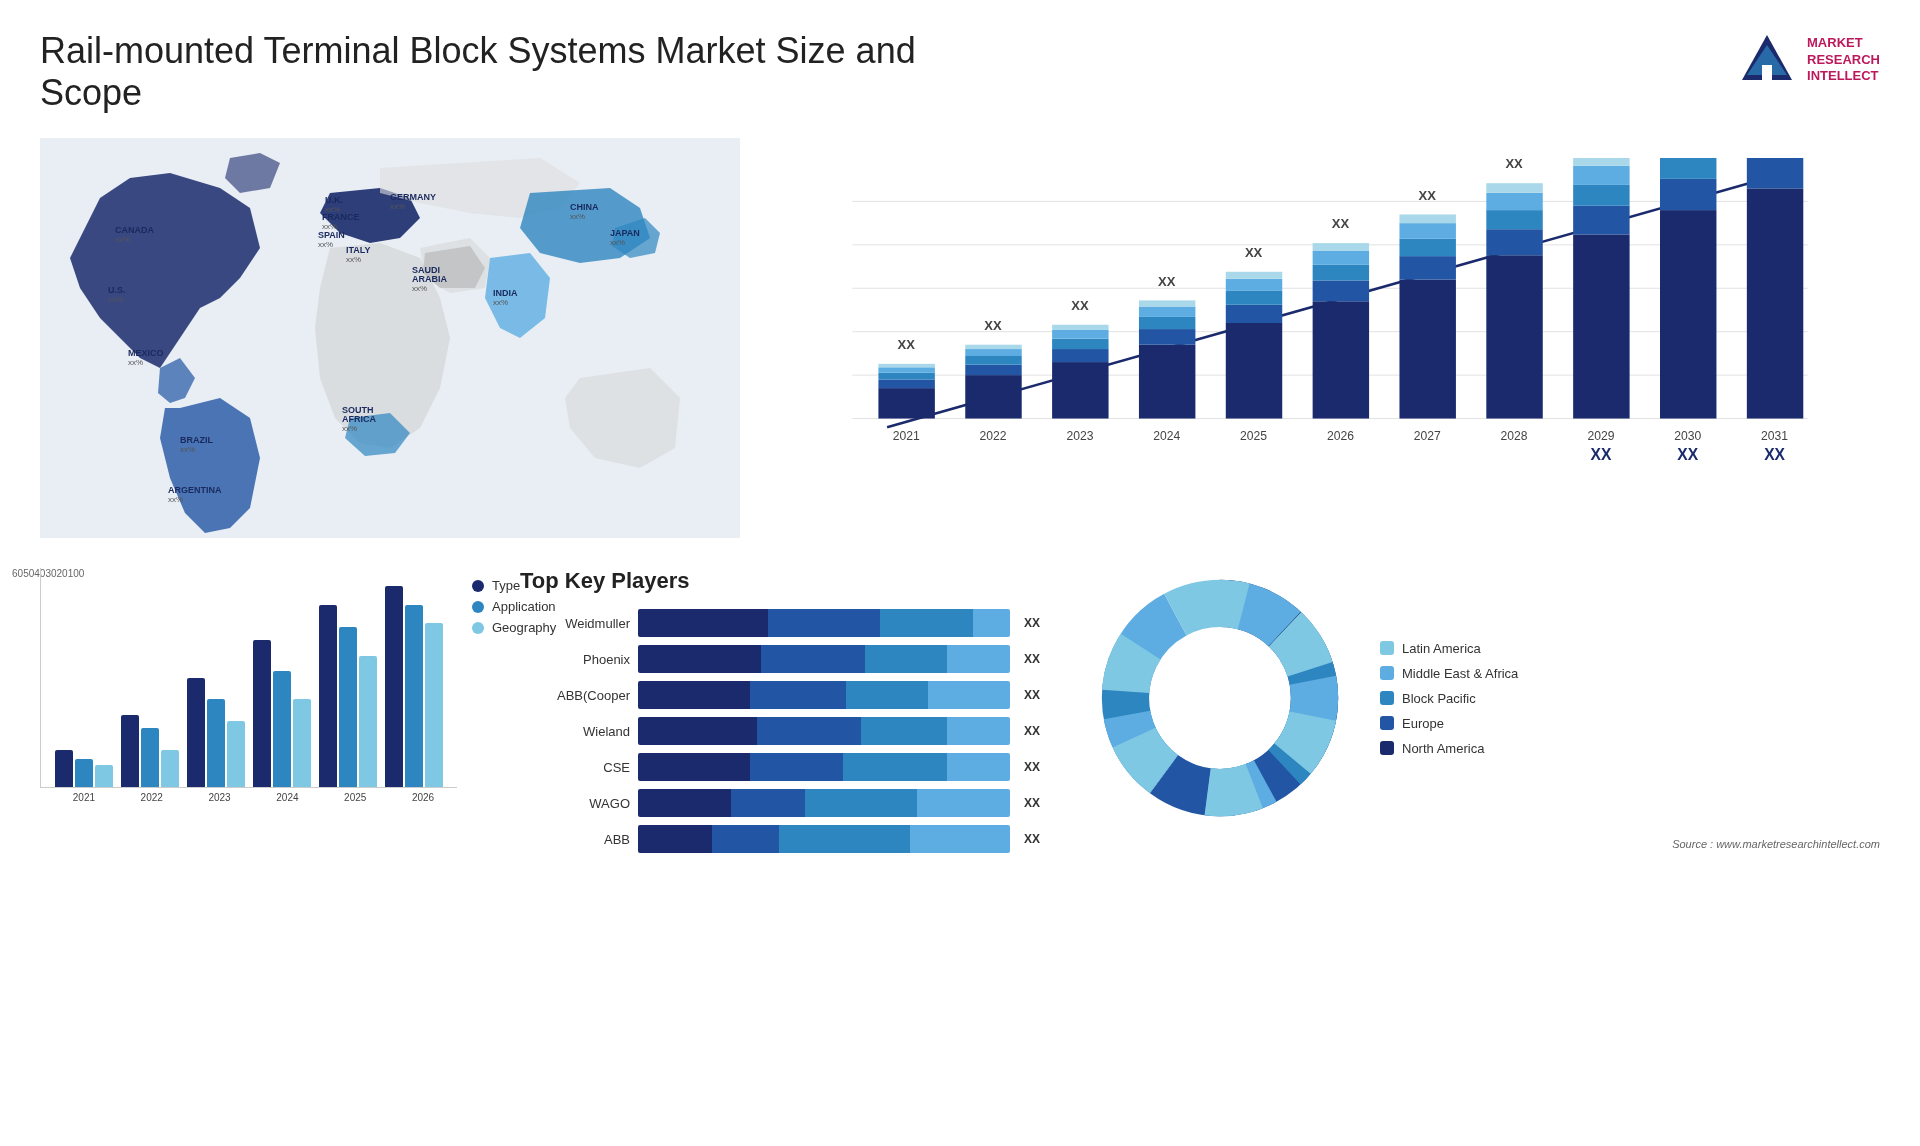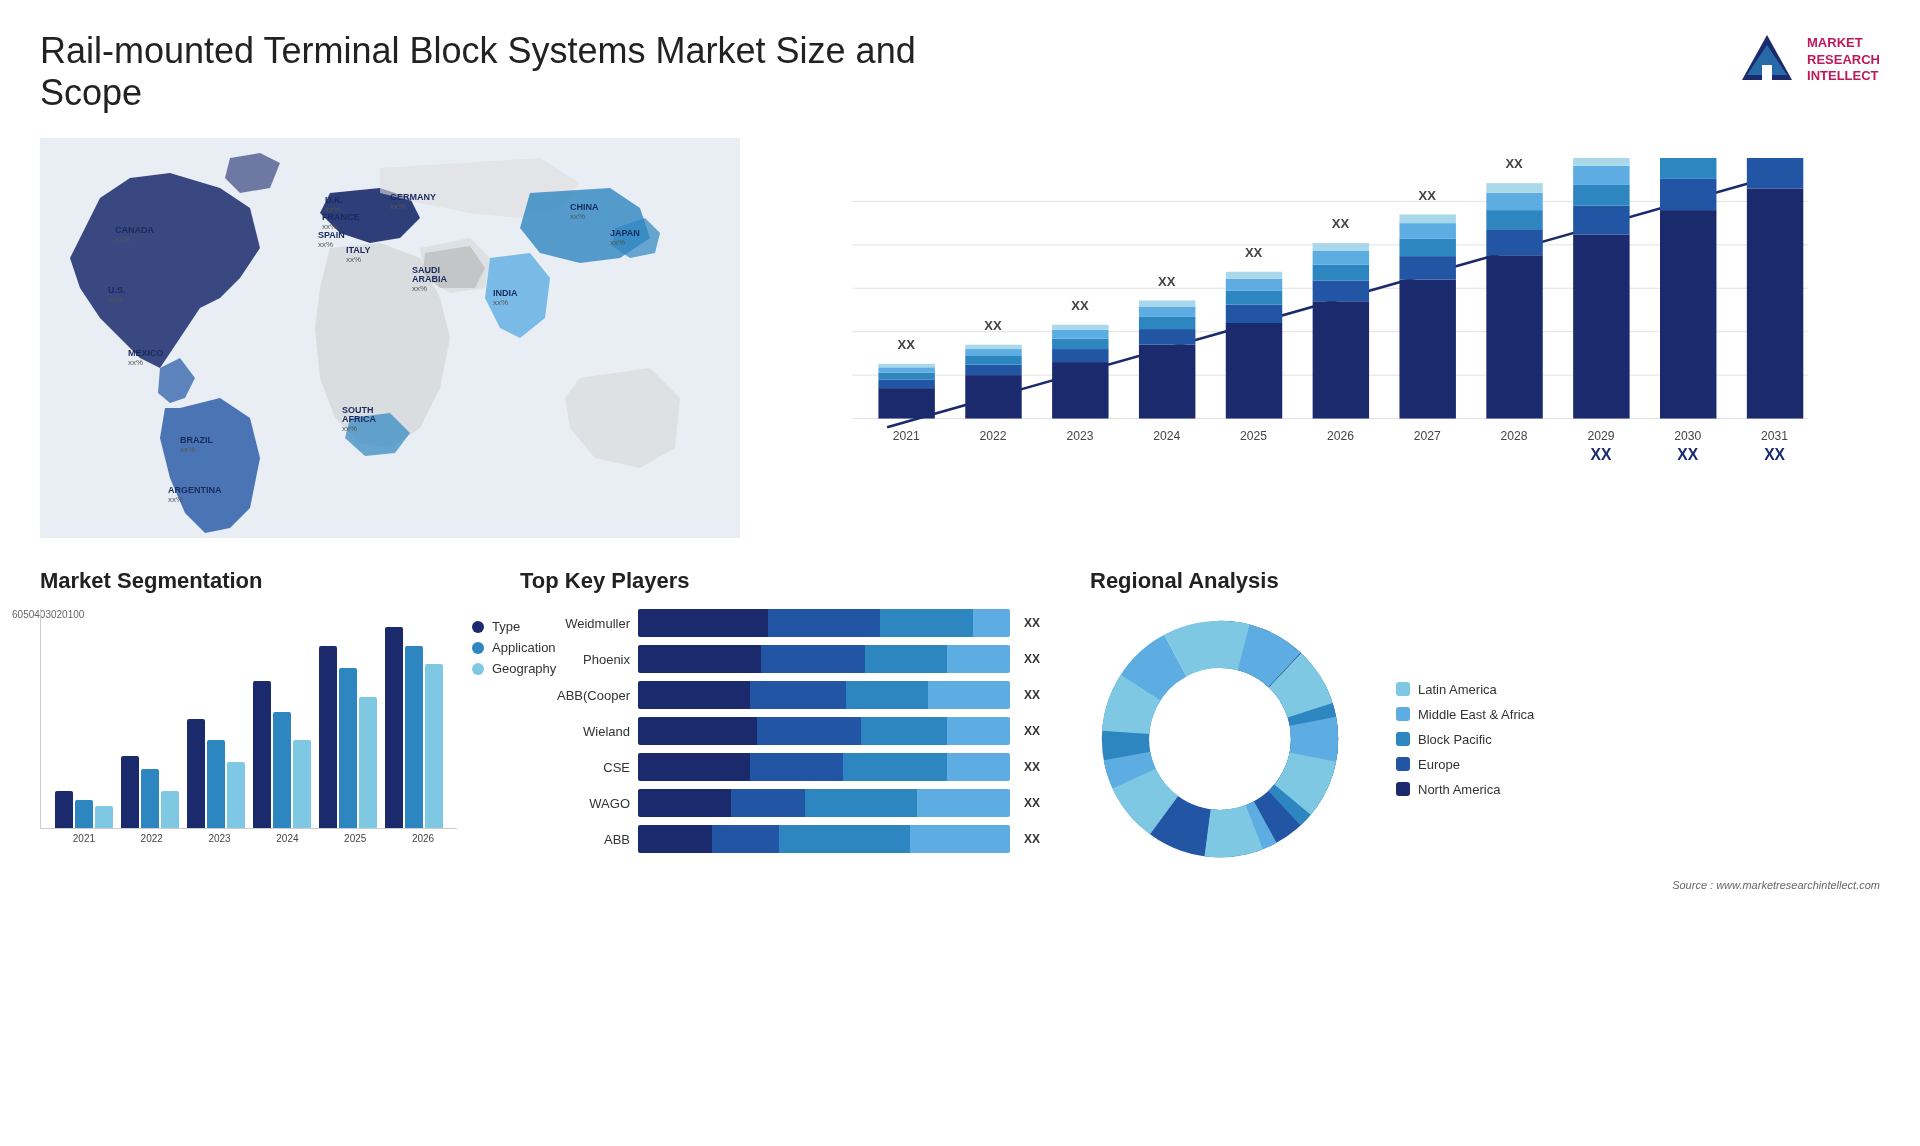--- a/index.html
+++ b/index.html
@@ -181,21 +181,21 @@
       align-self: center;
     }
 
     
     .regional-container {
       flex: 1;
     }
     .donut-wrap {
       display: flex;
       align-items: center;
-      gap: 46px;
+      gap: 30px;
     }
     .regional-legend {
       display: flex;
       flex-direction: column;
       gap: 10px;
     }
     .regional-legend-item {
       display: flex;
       align-items: center;
       gap: 8px;
@@ -417,21 +417,20 @@
       <text x="862" y="348" fill="#1a2a6c" font-size="18" text-anchor="middle" font-weight="bold">XX</text>
       <text x="962" y="348" fill="#1a2a6c" font-size="18" text-anchor="middle" font-weight="bold">XX</text>
       <text x="1062" y="348" fill="#1a2a6c" font-size="18" text-anchor="middle" font-weight="bold">XX</text>
     </svg>
   </div>
 </div>
 
 <div class="bottom-section">
 
   <div class="segmentation-container">
-    <div class="section-title">Market Segmentation</div>
     <div style="display:flex;gap:15px;align-items:flex-start;">
       <div style="position:relative;flex:1;">
 
         <div style="position:absolute;left:-28px;top:0;bottom:0;display:flex;justify-content:space-between;font-size:10px;color:#666;">
           <span>60</span>
           <span>50</span>
           <span>40</span>
           <span>30</span>
           <span>20</span>
           <span>10</span>
@@ -573,21 +572,20 @@
           <div class="player-bar-seg" style="width:35%;background:#2e86c1;"></div>
           <div class="player-bar-seg" style="width:27%;background:#5dade2;"></div>
         </div>
         <div class="player-value">XX</div>
       </div>
 
     </div>
   </div>
 
   <div class="regional-container" style="margin-left:30px;">
-    <div class="section-title">Regional Analysis</div>
     <div class="donut-wrap">
 
       <svg viewBox="0 0 220 220" style="width:260px;height:260px;flex-shrink:0;">
 
         <circle cx="110" cy="110" r="80" fill="none" stroke="#1a2a6c" stroke-width="40" stroke-dasharray="175.9 326.7" stroke-dashoffset="0" transform="rotate(-90 110 110)"></circle>
 
         <circle cx="110" cy="110" r="80" fill="none" stroke="#2255a4" stroke-width="40" stroke-dasharray="125.7 376.9" stroke-dashoffset="-175.9" transform="rotate(-90 110 110)"></circle>
 
         <circle cx="110" cy="110" r="80" fill="none" stroke="#2e86c1" stroke-width="40" stroke-dasharray="110.6" stroke-dashoffset="-301.6" transform="rotate(-90 110 110)"></circle>
 

